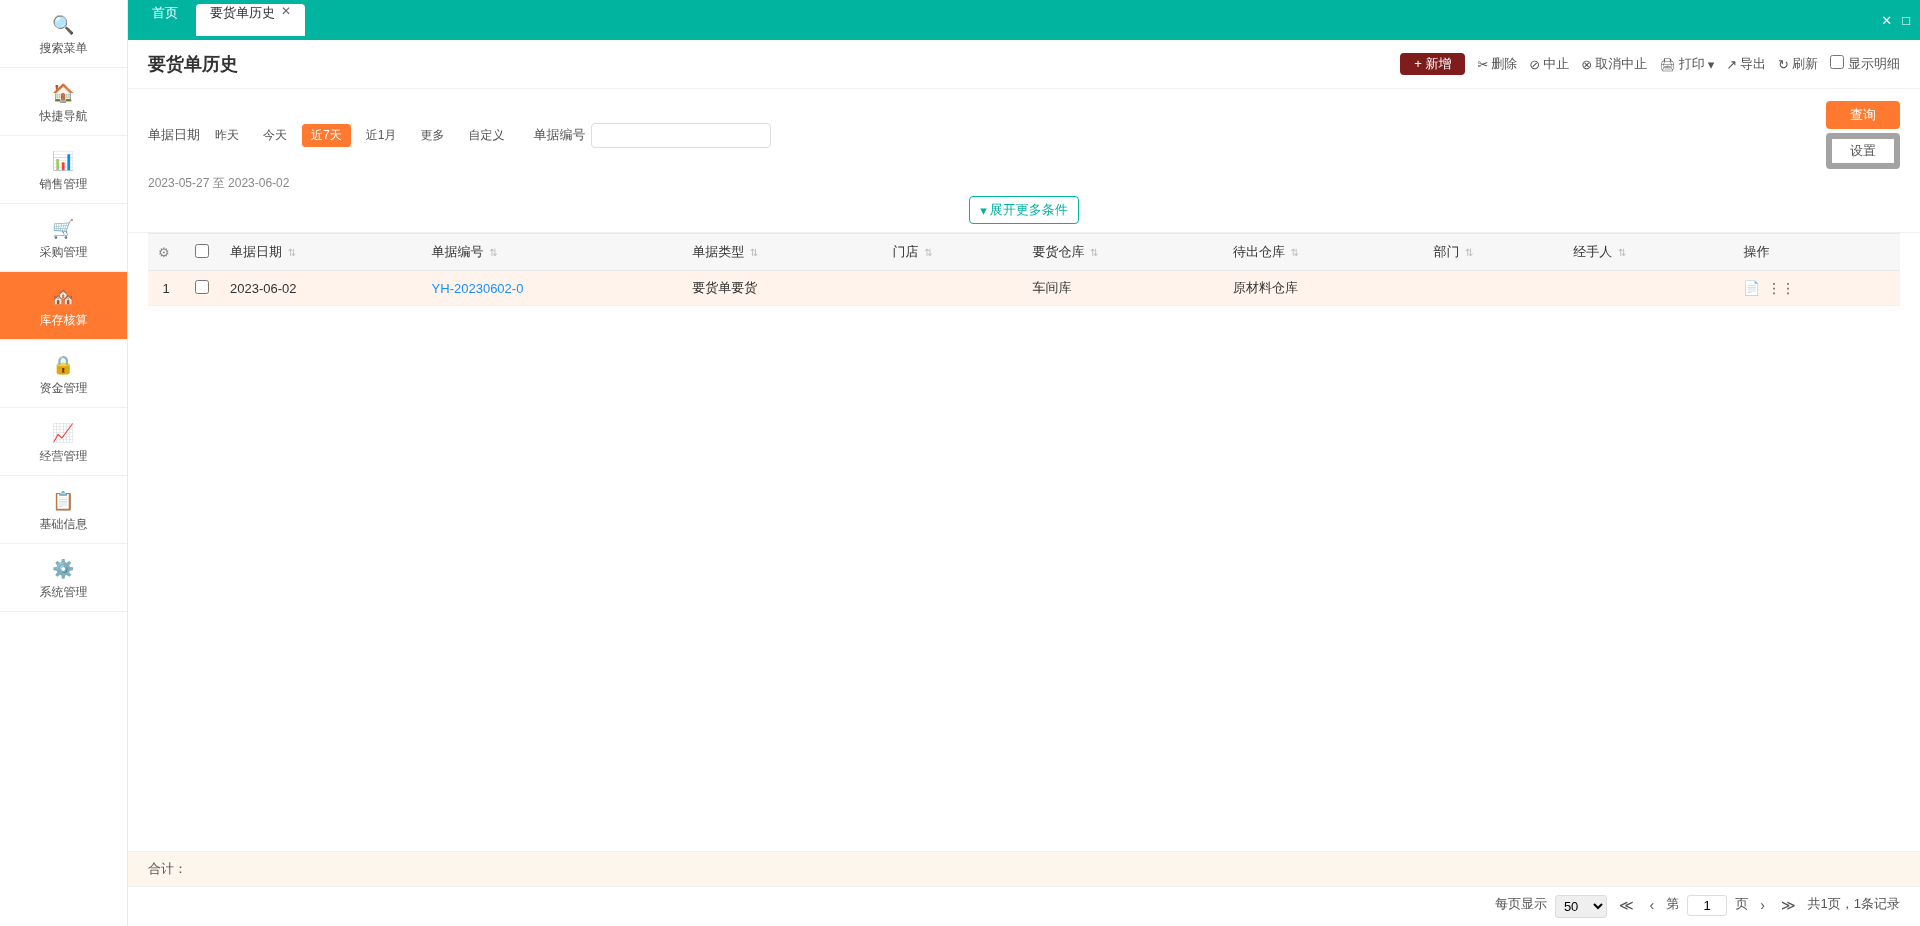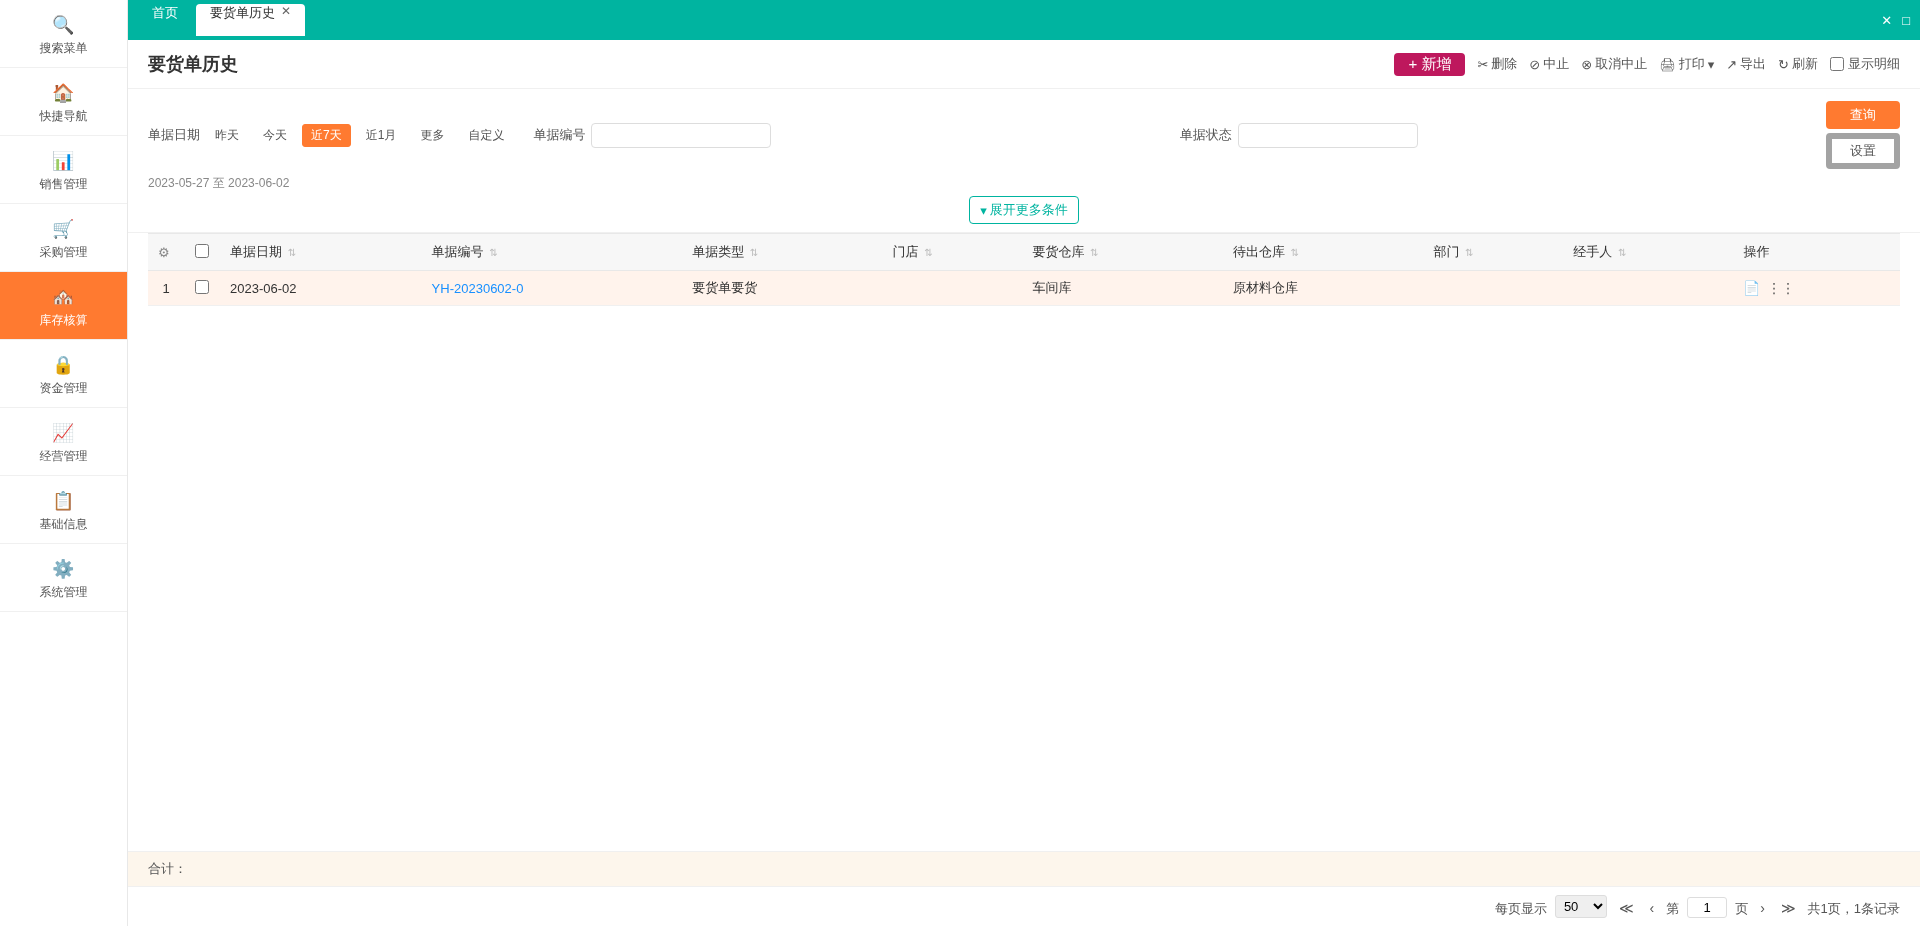--- a/index.html
+++ b/index.html
@@ -89,41 +89,41 @@
       font-weight: bold;
       color: #333;
       flex: 1;
     }
     .toolbar {
       display: flex;
       align-items: center;
       gap: 12px;
     }
     .btn-add {
-      background: #be185d;
+      background: #7f1d1d;
       color: #fff;
       border: none;
       padding: 2px 14px;
       border-radius: 4px;
       cursor: pointer;
-      font-size: 15px;
+      font-size: 13px;
     }
     .btn-tool {
       background: none;
       border: none;
       cursor: pointer;
       font-size: 13px;
       color: #555;
       display: flex;
       align-items: center;
       gap: 3px;
     }
     .btn-display {
       display: flex;
-      align-items: center;
+      align-items: flex-start;
       gap: 4px;
       font-size: 13px;
       color: #555;
       cursor: pointer;
     }
 
     
     .filter-area {
       padding: 12px 20px 8px;
       border-bottom: 1px solid #f0f0f0;
@@ -281,21 +281,21 @@
       padding: 8px 20px;
       background: #fdf6ec;
       border-top: 1px solid #f0f0f0;
       font-size: 13px;
       color: #555;
     }
 
     
     .pagination-bar {
       display: flex;
-      align-items: flex-end;
+      align-items: flex-start;
       justify-content: flex-end;
       padding: 8px 20px;
       border-top: 1px solid #f0f0f0;
       gap: 8px;
       font-size: 13px;
       color: #555;
     }
     .pagination-bar select {
       border: 1px solid #ddd;
       border-radius: 3px;
@@ -431,28 +431,20 @@
             <button class="date-btn">更多</button>
             <button class="date-btn">自定义</button>
           </div>
         </div>
 
         <div style="display:flex;align-items:center;gap:6px;flex:1;">
           <span class="filter-label">单据编号</span>
           <input class="filter-input" type="text" style="">
         </div>
 
-        <div style="display:flex;align-items:center;gap:6px;flex:1;">
-          <span class="filter-label">单据状态</span>
-          <div style="position:relative;display:inline-block;flex:1;">
-            <select class="filter-select">
-              <option value=""></option>
-            </select>
-          </div>
-        </div>
 
         <div class="filter-right-btns">
           <button class="btn-query">查询</button>
           <button class="btn-settings">设置</button>
         </div>
       </div>
 
       <div style="margin-bottom:4px;">
         <span class="date-range-text">2023-05-27 至 2023-06-02</span>
       </div>

